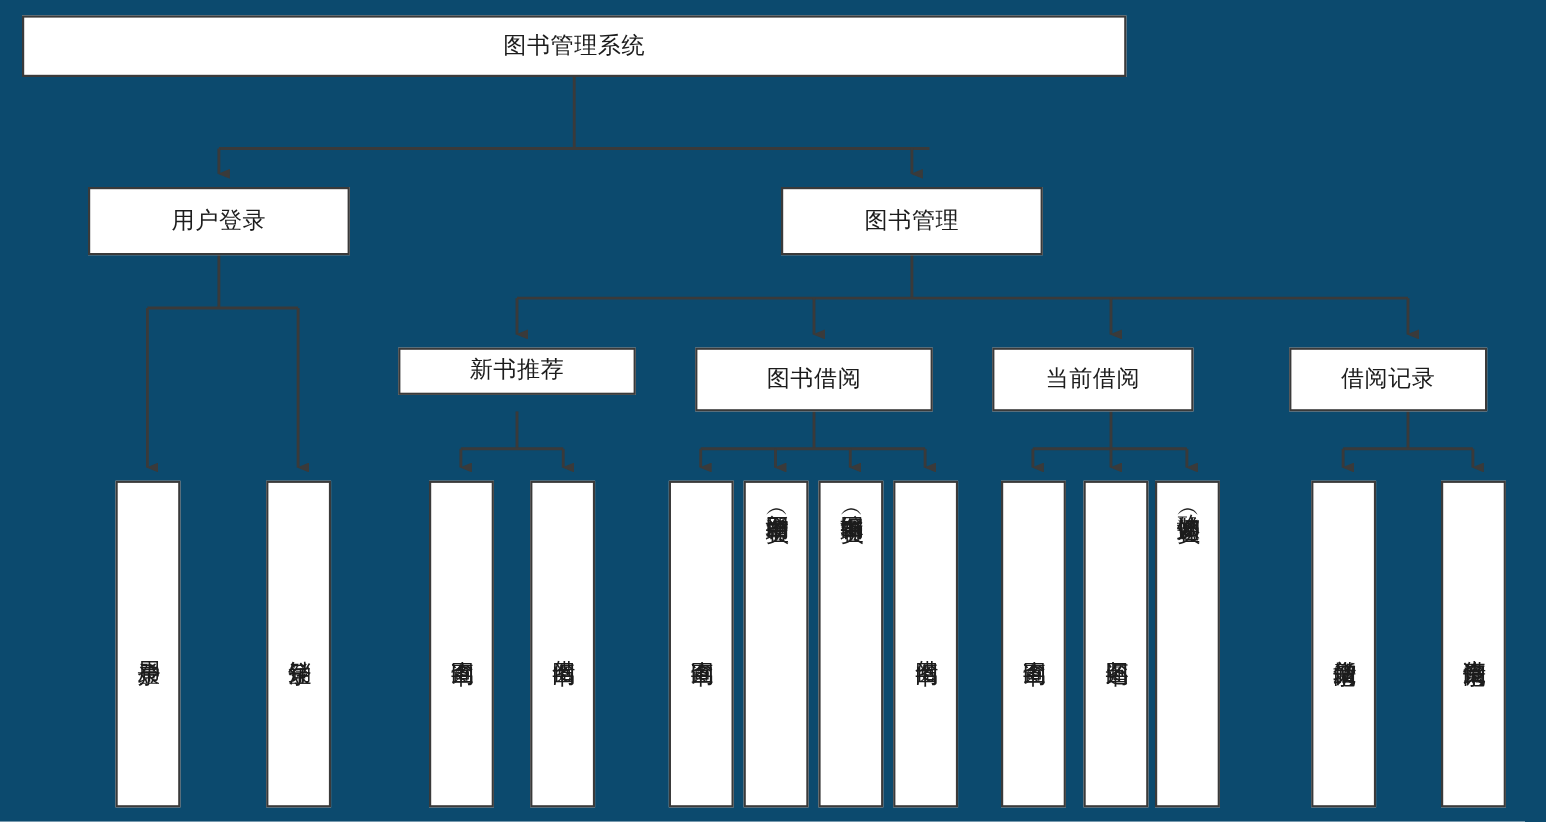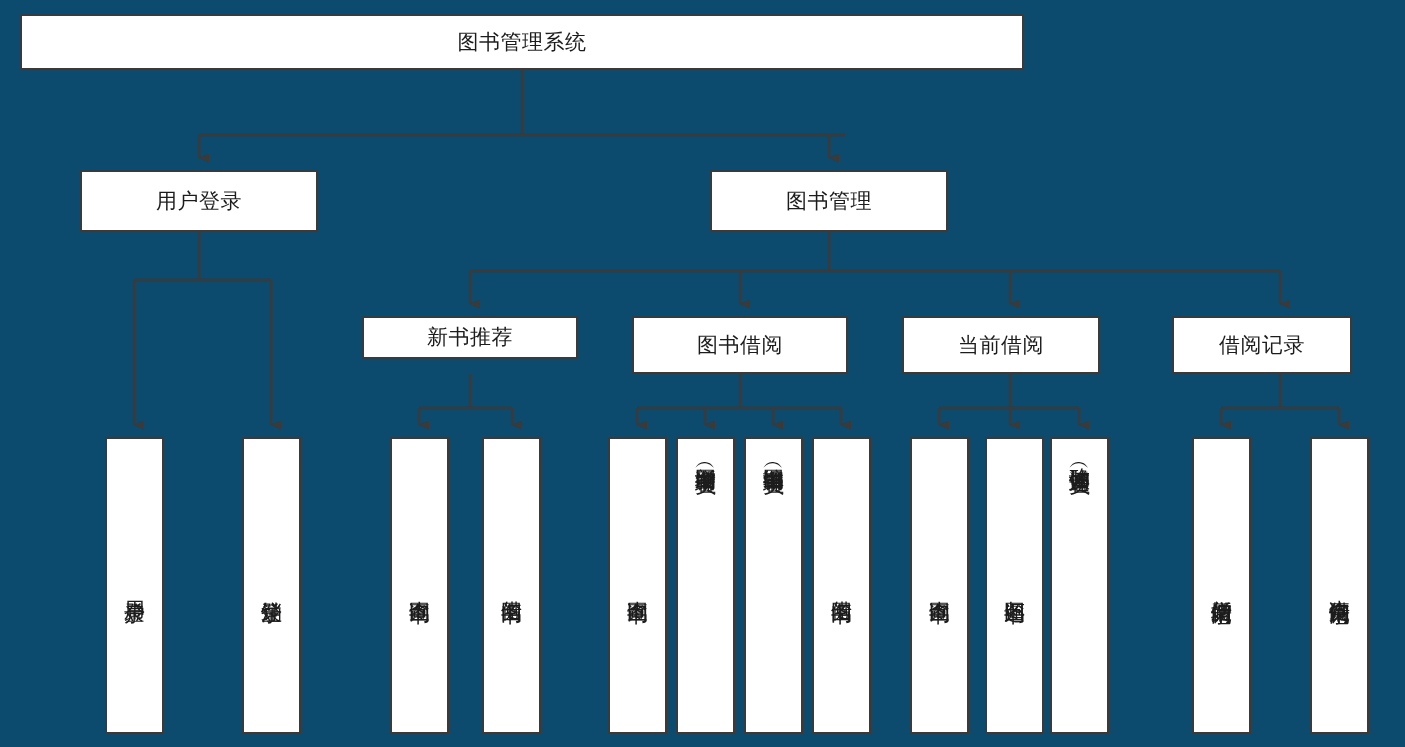--- a/index.html
+++ b/index.html
@@ -137,21 +137,21 @@
   <div class="node" style="left:710px; top:170px; width:238px; height:62px;">
     <span class="node-label">图书管理</span>
   </div>
 
   <div class="node" style="left:362px; top:316px; width:216px; height:43px;">
     <span class="node-label">新书推荐</span>
   </div>
   <div class="node" style="left:632px; top:316px; width:216px; height:58px;">
     <span class="node-label">图书借阅</span>
   </div>
-  <div class="node" style="left:902px; top:316px; width:198px; height:58px;">
+  <div class="node" style="left:902px; top:316px; width:183px; height:58px;">
     <span class="node-label">当前借阅</span>
   </div>
   <div class="node" style="left:1172px; top:316px; width:180px; height:58px;">
     <span class="node-label">借阅记录</span>
   </div>
 
   <div class="node leaf centered" style="left:105px; top:437px; width:59px; height:297px;">
     <span class="node-label">用户登录</span>
   </div>
   <div class="node leaf centered" style="left:242px; top:437px; width:59px; height:297px;">

